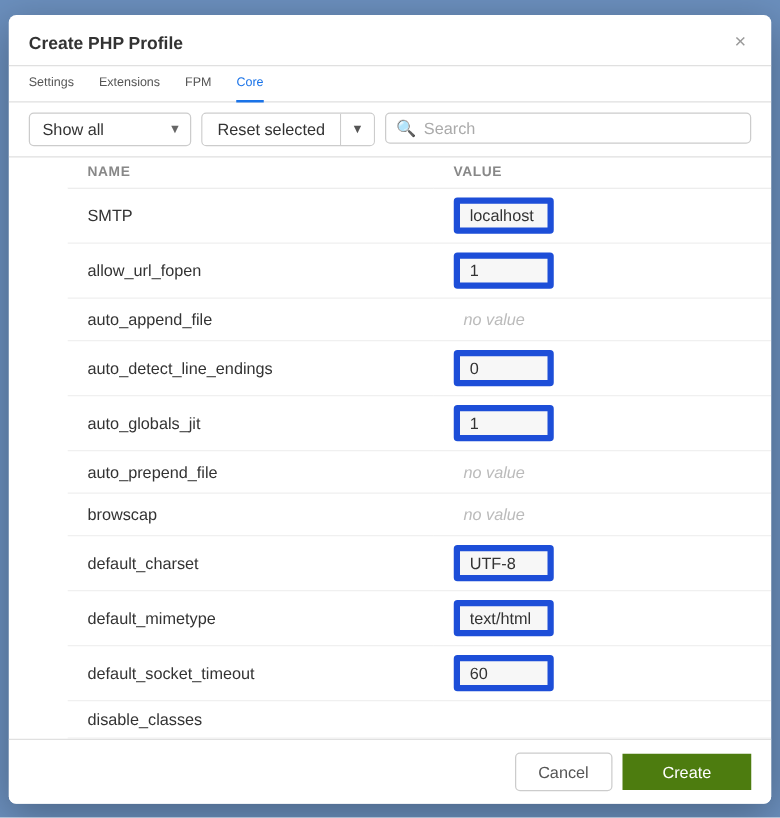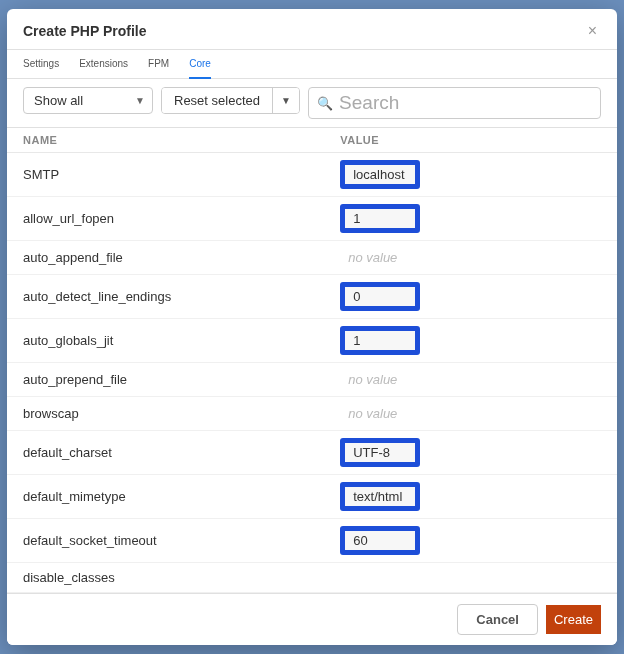--- a/index.html
+++ b/index.html
@@ -126,30 +126,31 @@
       flex: 1;
       gap: 6px;
     }
     .search-icon {
       color: #999;
       font-size: 13px;
     }
     .search-input {
       border: none;
       outline: none;
-      font-size: 19px;
+      font-size: 13px;
       color: #7f1d1d;
       width: 100%;
       background: transparent;
     }
     .search-input::placeholder { color: #aaa; }
     .table-container {
       flex: 1;
       overflow-y: auto;
       overflow-x: hidden;
+      margin-left: 47px;
     }
     .table-container::-webkit-scrollbar { width: 6px; }
     .table-container::-webkit-scrollbar-track { background: #f1f1f1; }
     .table-container::-webkit-scrollbar-thumb { background: #ccc; border-radius: 3px; }
     table {
       width: 100%;
       border-collapse: collapse;
     }
     thead th {
       text-align: left;
@@ -194,27 +195,26 @@
       background: #fff;
     }
     .btn-cancel {
       background: #fff;
       border: 1px solid #ccc;
       border-radius: 4px;
       padding: 7px 18px;
       font-size: 13px;
       color: #555;
       cursor: pointer;
-      font-weight: bold;
     }
     .btn-create {
-      background: #c2410c;
+      background: #4d7c0f;
       border: none;
       border-radius: 0;
-      padding: 7px 8px;
+      padding: 7px 32px;
       font-size: 13px;
       color: #fff;
       cursor: pointer;
       font-weight: 500;
     }
   </style>
 </head>
 <body>
 
 <div class="modal">

